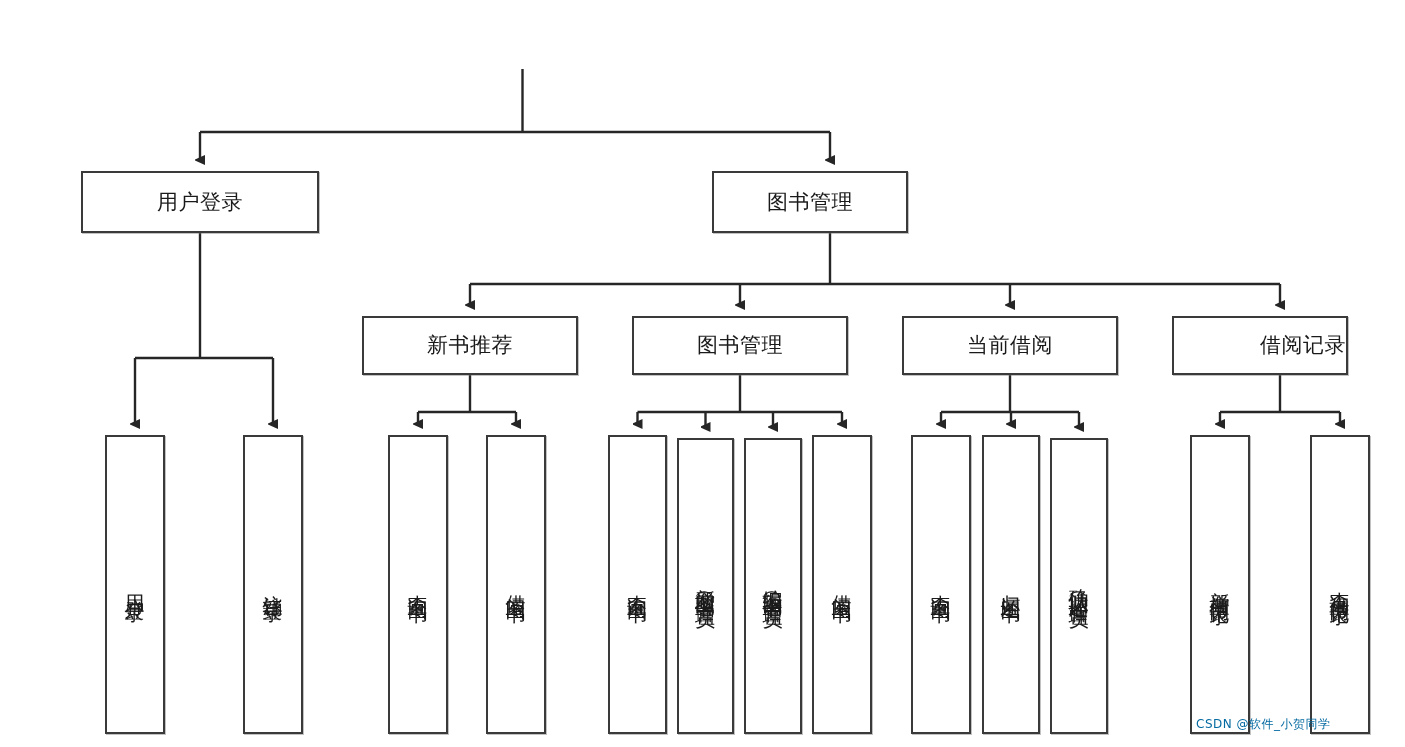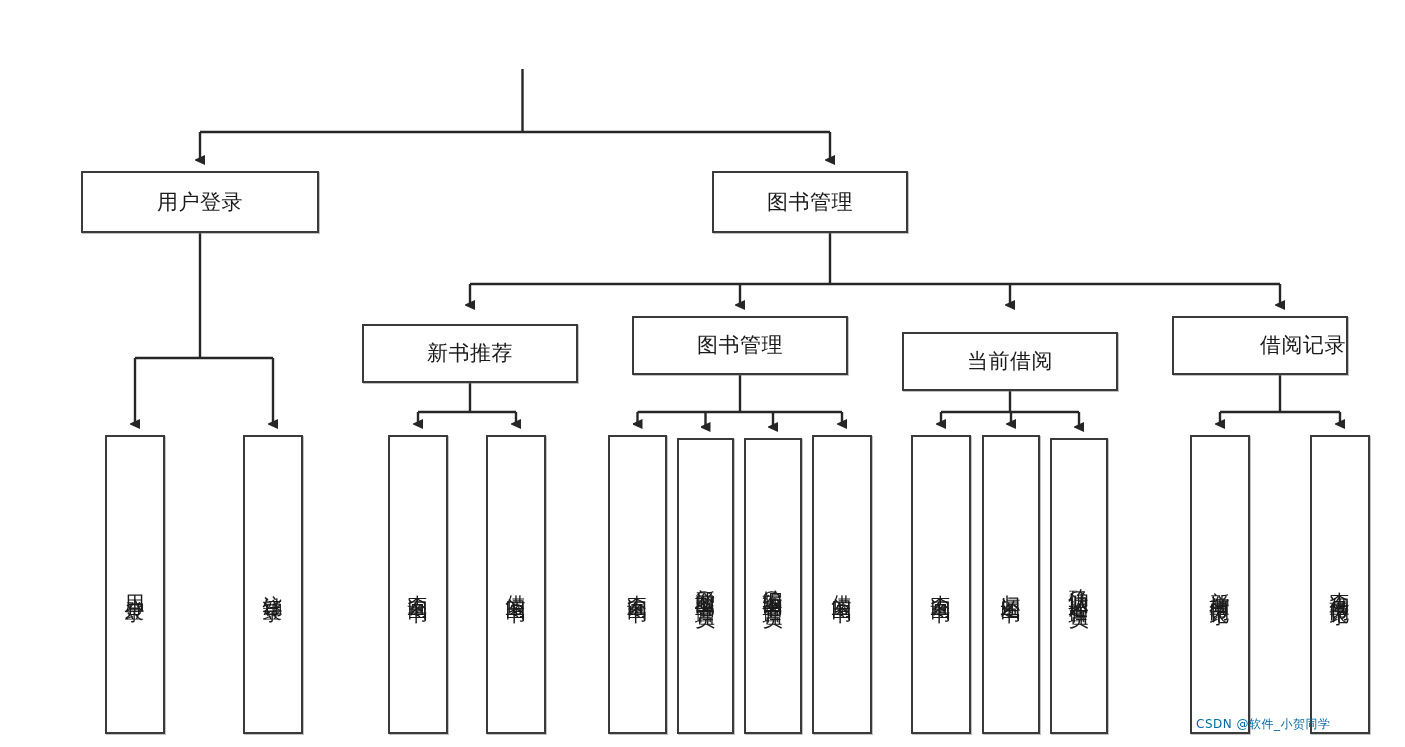--- a/index.html
+++ b/index.html
@@ -122,27 +122,27 @@
   </svg>
 
 
   <div class="node horiz" style="left: 81px; top: 171px; width: 238px; height: 62px;">
     <span class="label">用户登录</span>
   </div>
   <div class="node horiz" style="left: 712px; top: 171px; width: 196px; height: 62px;">
     <span class="label">图书管理</span>
   </div>
 
-  <div class="node horiz" style="left: 362px; top: 316px; width: 216px; height: 59px; margin-top: 8px;">
+  <div class="node horiz" style="left: 362px; top: 316px; width: 216px; height: 59px;">
     <span class="label">新书推荐</span>
   </div>
   <div class="node horiz" style="left: 632px; top: 316px; width: 216px; height: 59px;">
     <span class="label">图书管理</span>
   </div>
-  <div class="node horiz" style="left: 902px; top: 332px; width: 216px; height: 59px;">
+  <div class="node horiz" style="left: 902px; top: 316px; width: 216px; height: 59px;">
     <span class="label">当前借阅</span>
   </div>
   <div class="node horiz" style="left: 1172px; top: 316px; width: 176px; height: 59px; justify-content: flex-end;">
     <span class="label">借阅记录</span>
   </div>
 
   <div class="node vert" style="left: 105px; top: 435px; width: 60px; height: 299px;">
     <span class="label">用户登录</span>
   </div>
   <div class="node vert" style="left: 243px; top: 435px; width: 60px; height: 299px;">

